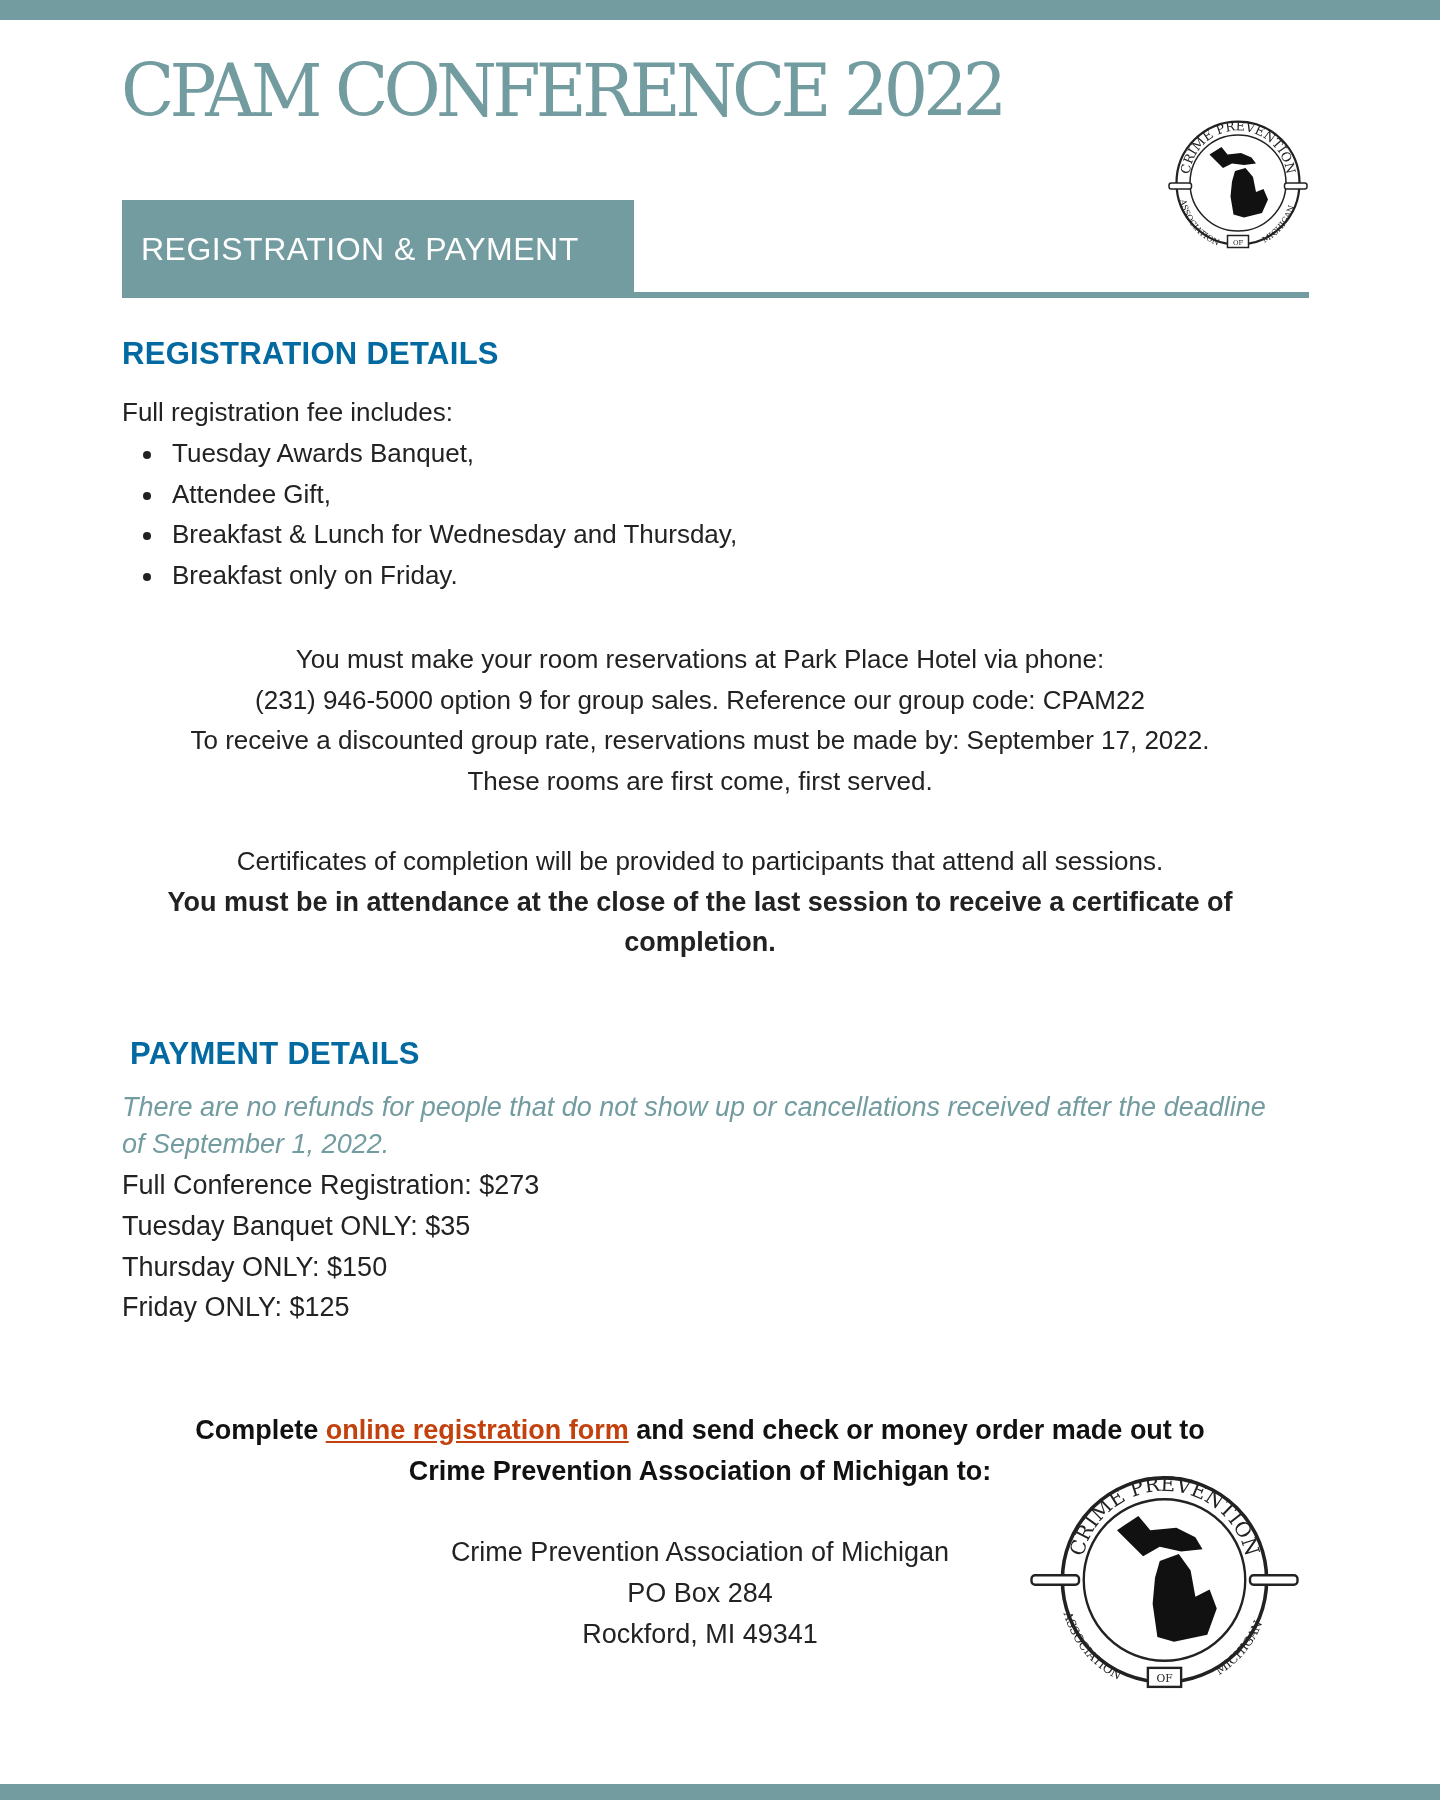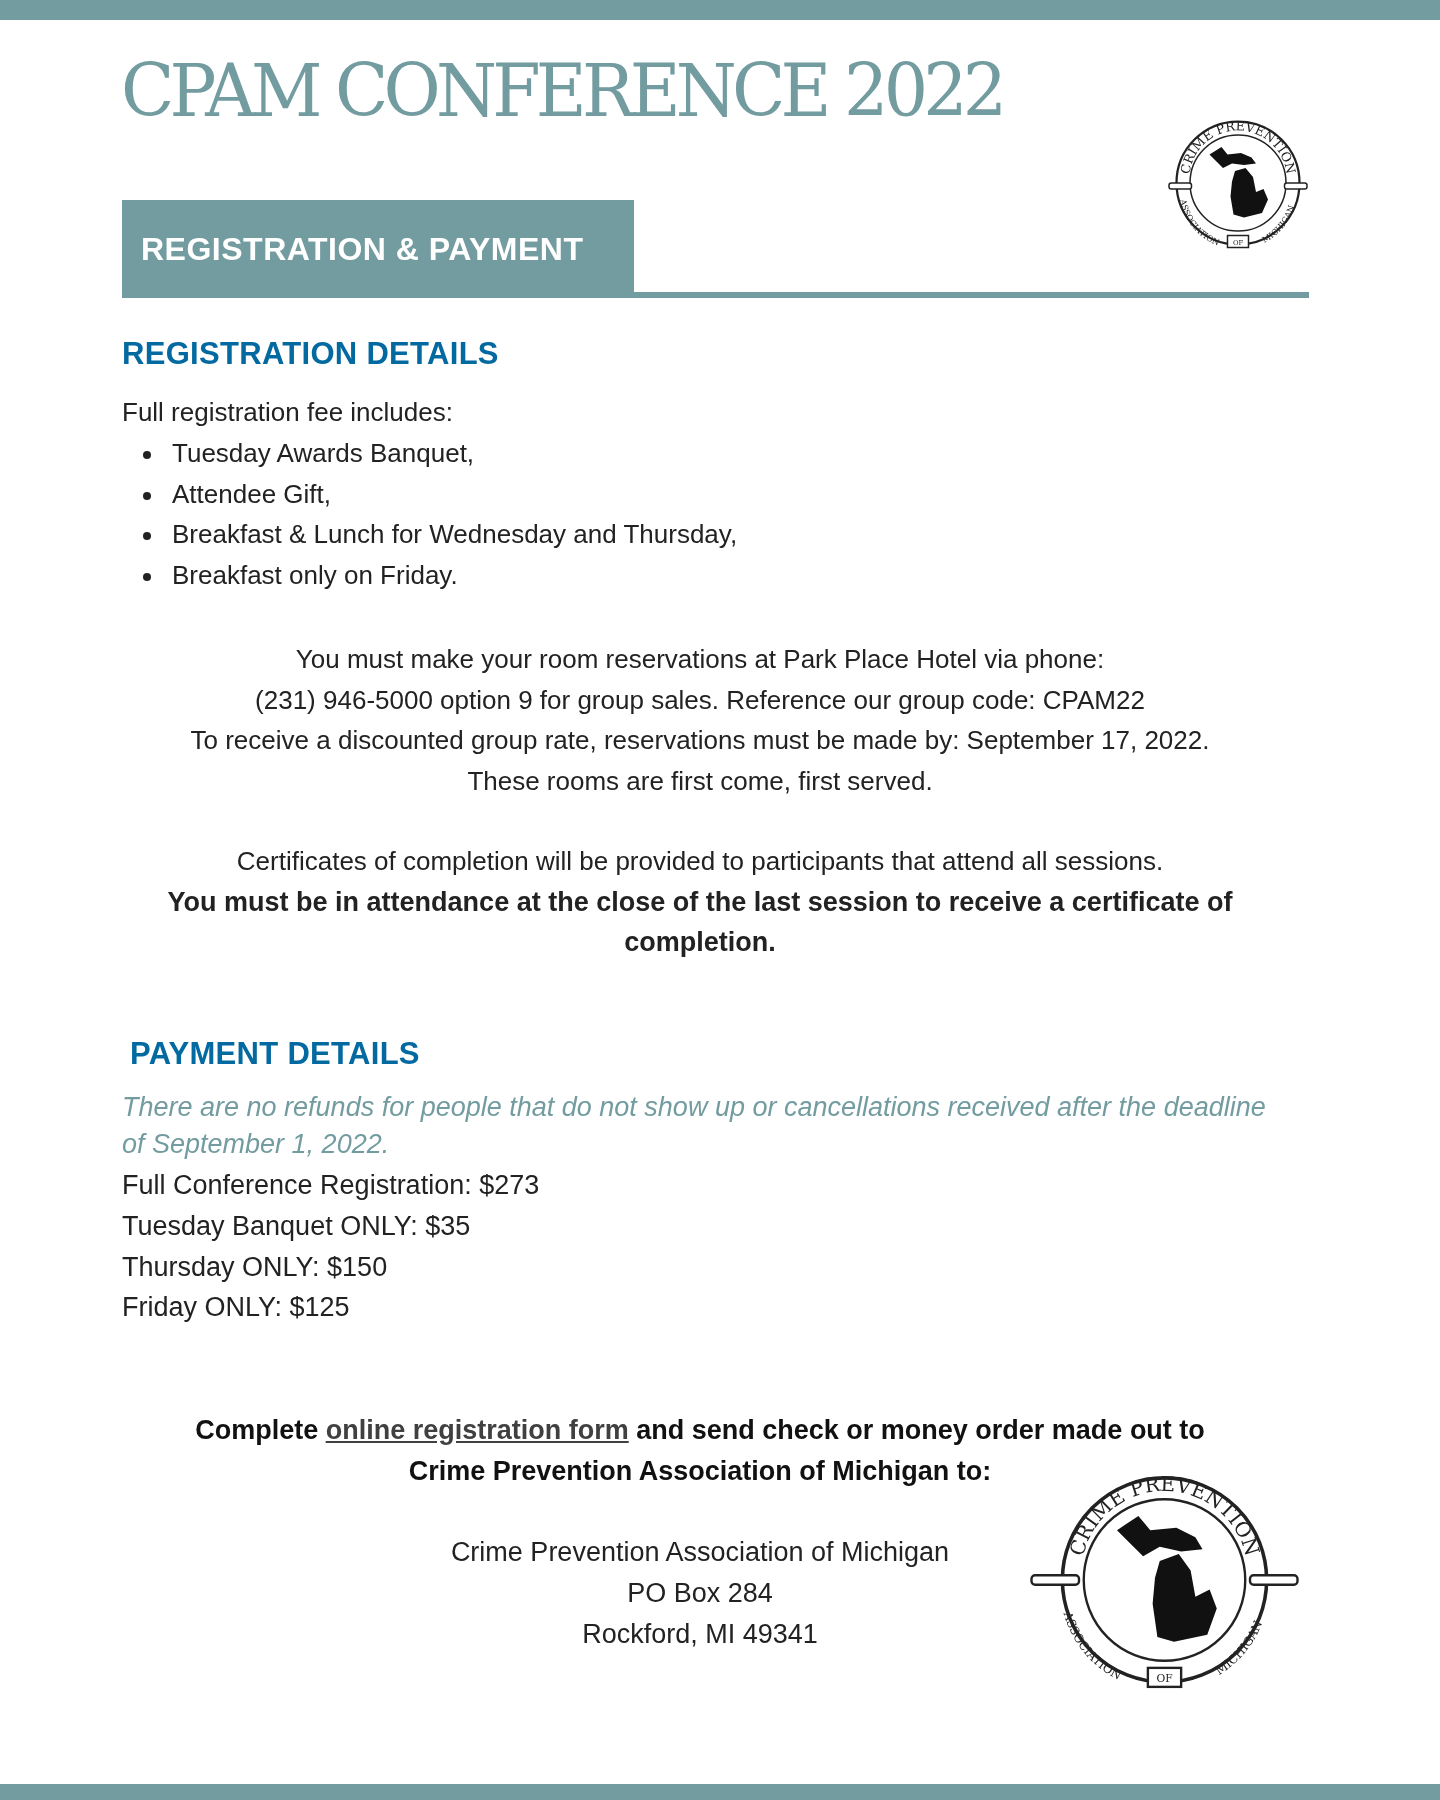--- a/index.html
+++ b/index.html
@@ -16,21 +16,21 @@
       font-family: "DejaVu Serif", "Liberation Serif", serif;
       font-size: 72px; color: #739ca0; letter-spacing: -5px; line-height: 1;
       white-space: nowrap; transform: scaleX(0.97); transform-origin: left top;
     }
     .logo-top { position: absolute; left: 1163px; top: 108px; width: 150px; height: 150px; }
     .logo-bottom { position: absolute; left: 1022px; top: 1460px; width: 285px; height: 240px; }
 
     .banner {
       position: absolute; left: 122px; top: 200px; width: 512px; height: 98px;
       background: #739ca0; color: #ffffff;
-      font-weight: bold; font-size: 32px; letter-spacing: 0.5px;
+      font-weight: normal; font-size: 32px; letter-spacing: 0.5px;
       display: flex; align-items: center; padding-left: 19px; box-sizing: border-box;
     }
     .banner-rule { position: absolute; left: 634px; top: 292px; width: 675px; height: 6px; background: #739ca0; }
 
     .section-heading {
       position: absolute; left: 122px; font-weight: bold; font-size: 31px;
       color: #0369a1; letter-spacing: 0.3px;
     }
     .body-text { font-size: 26px; line-height: 40.5px; color: #222222; }
 
@@ -51,21 +51,21 @@
       position: absolute; left: 122px; top: 1075px; width: 1160px;
       font-style: italic; font-size: 27px; line-height: 37px; color: #739ca0; margin-top: 14px;
     }
     .price-list { position: absolute; left: 122px; top: 1165px; margin: 0; padding: 0; list-style: none; }
     .price-list li { font-size: 27px; line-height: 40.8px; color: #222222; }
 
     .instructions {
       position: absolute; left: 0; top: 1410px; width: 1400px; text-align: center;
       font-weight: bold; font-size: 27px; line-height: 41px; color: #111111;
     }
-    .instructions a { color: #404040; text-decoration: underline; }
+    .instructions a { color: #c2410c; text-decoration: underline; }
     .address { position: absolute; left: 380px; top: 1532px; width: 640px; text-align: center; font-size: 27px; line-height: 41px; }
   </style>
 </head>
 <body>
 
 <div class="top-bar"></div>
 
 <h1 class="title" style="margin:0;font-weight:normal;">CPAM CONFERENCE 2022</h1>
 
 <svg class="logo-top" viewBox="0 0 200 200">

